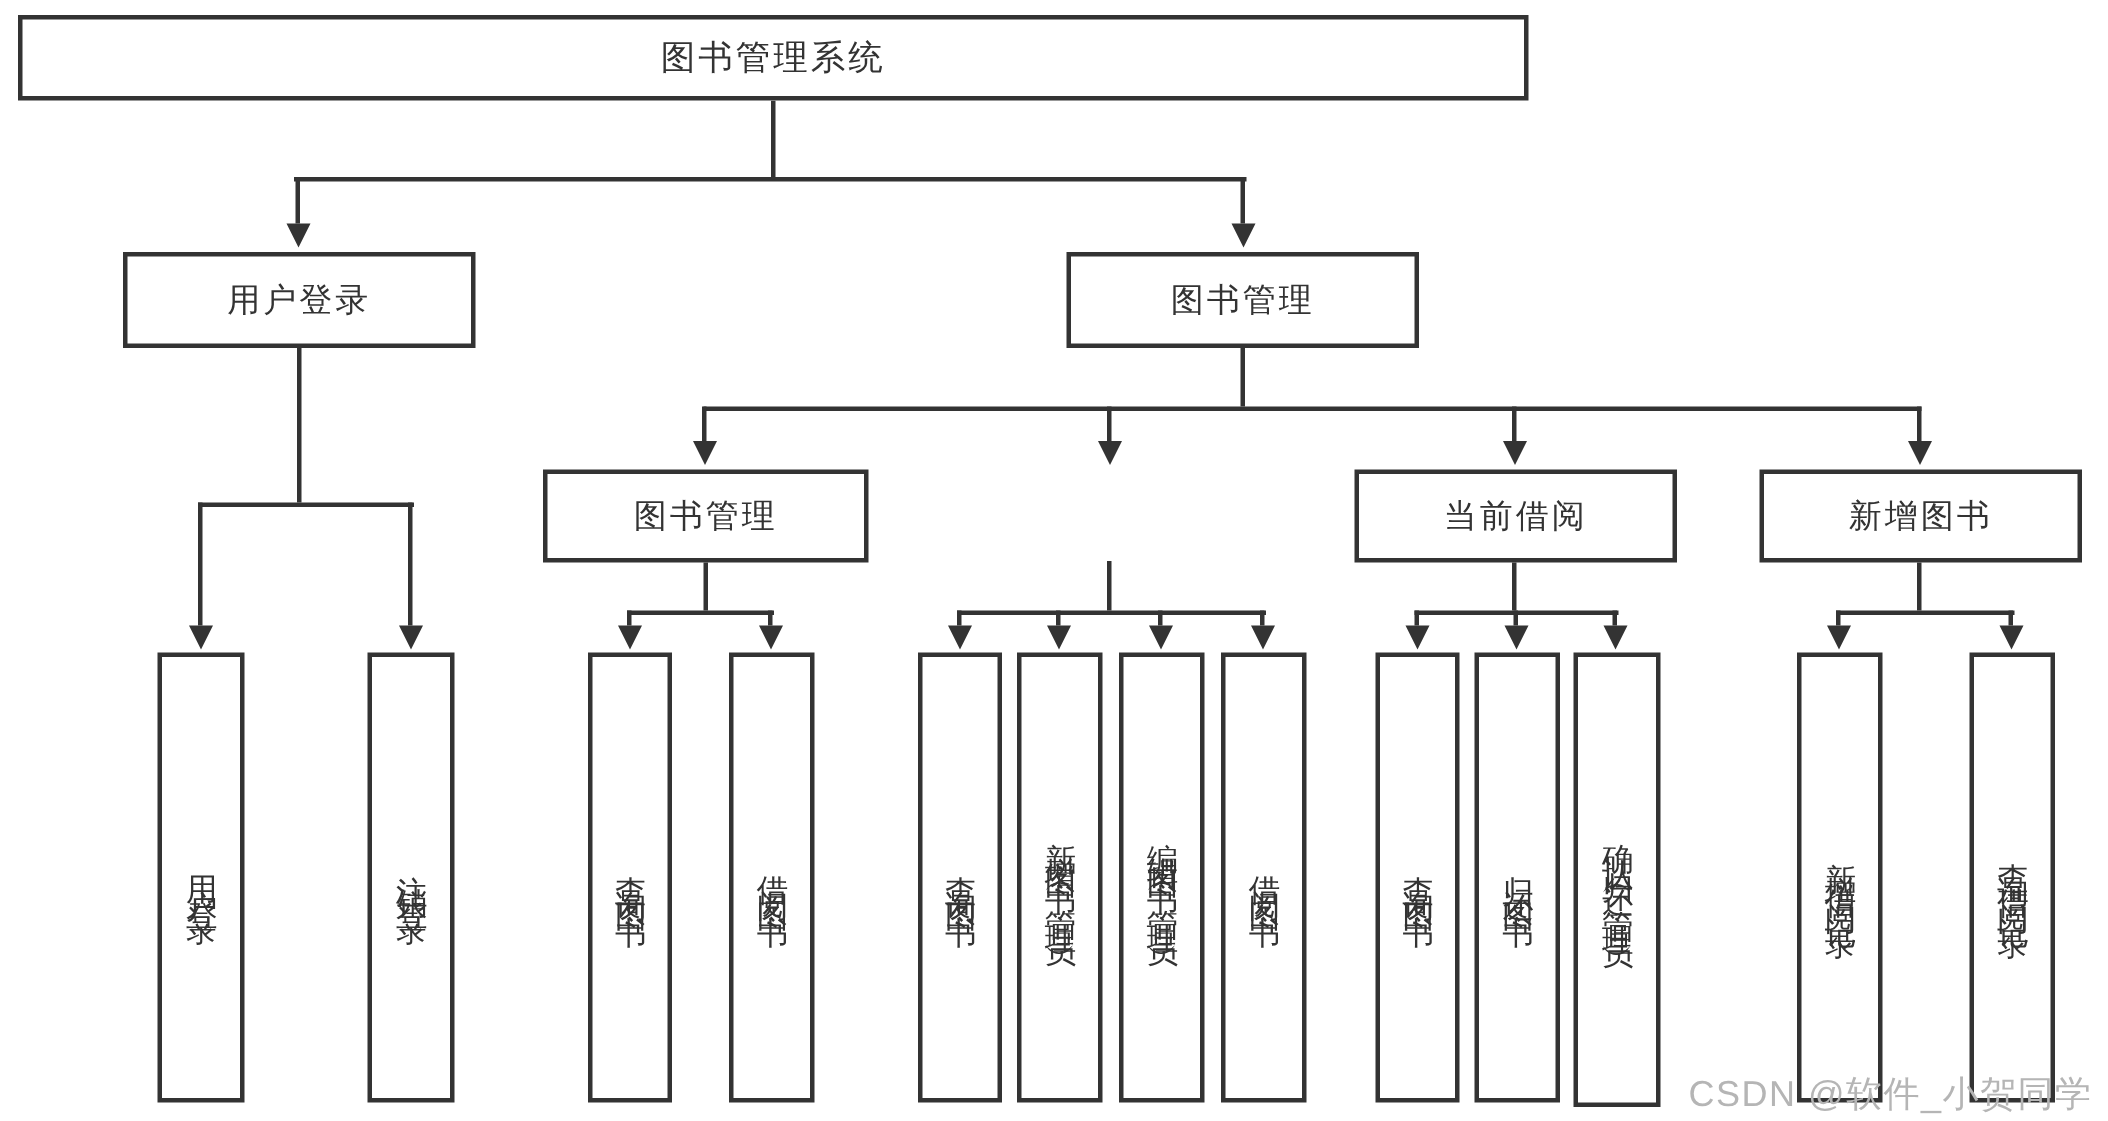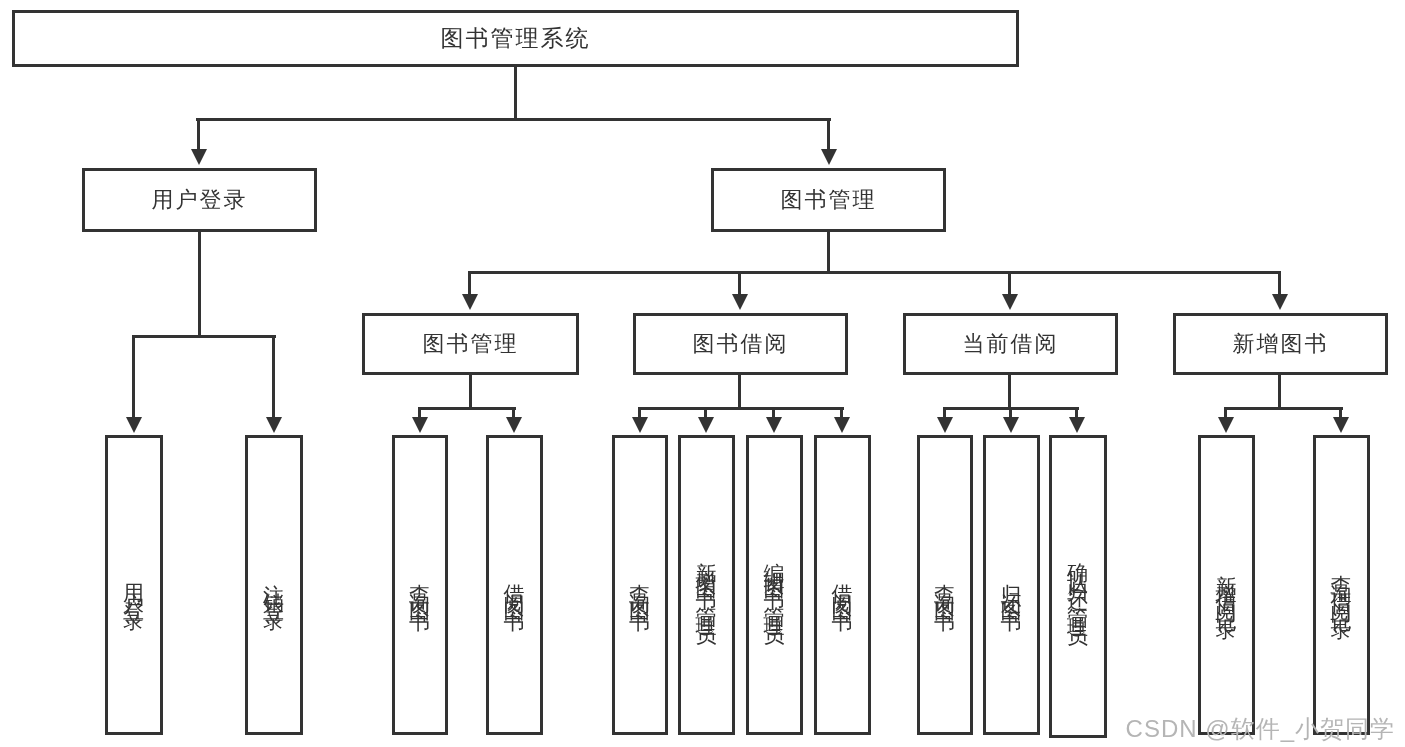--- a/index.html
+++ b/index.html
@@ -101,23 +101,20 @@
   <div class="vline" style="left:738px;top:271px;height:23px"></div>
   <div class="arrow" style="left:732px;top:294px"></div>
   <div class="vline" style="left:1008px;top:271px;height:23px"></div>
   <div class="arrow" style="left:1002px;top:294px"></div>
   <div class="vline" style="left:1278px;top:271px;height:23px"></div>
   <div class="arrow" style="left:1272px;top:294px"></div>
 
   <div class="node" style="left:362px;top:313px;width:217px;height:62px">
     <span>图书管理</span>
   </div>
-  <div class="node" style="left:633px;top:313px;width:215px;height:62px">
-    <span>图书借阅</span>
-  </div>
   <div class="node" style="left:903px;top:313px;width:215px;height:62px">
     <span>当前借阅</span>
   </div>
   <div class="node" style="left:1173px;top:313px;width:215px;height:62px">
     <span>新增图书</span>
   </div>
 
   <div class="vline" style="left:469px;top:374px;height:33px"></div>
   <div class="hline" style="left:418px;top:407px;width:98px"></div>
   <div class="vline" style="left:418px;top:407px;height:10px"></div>

